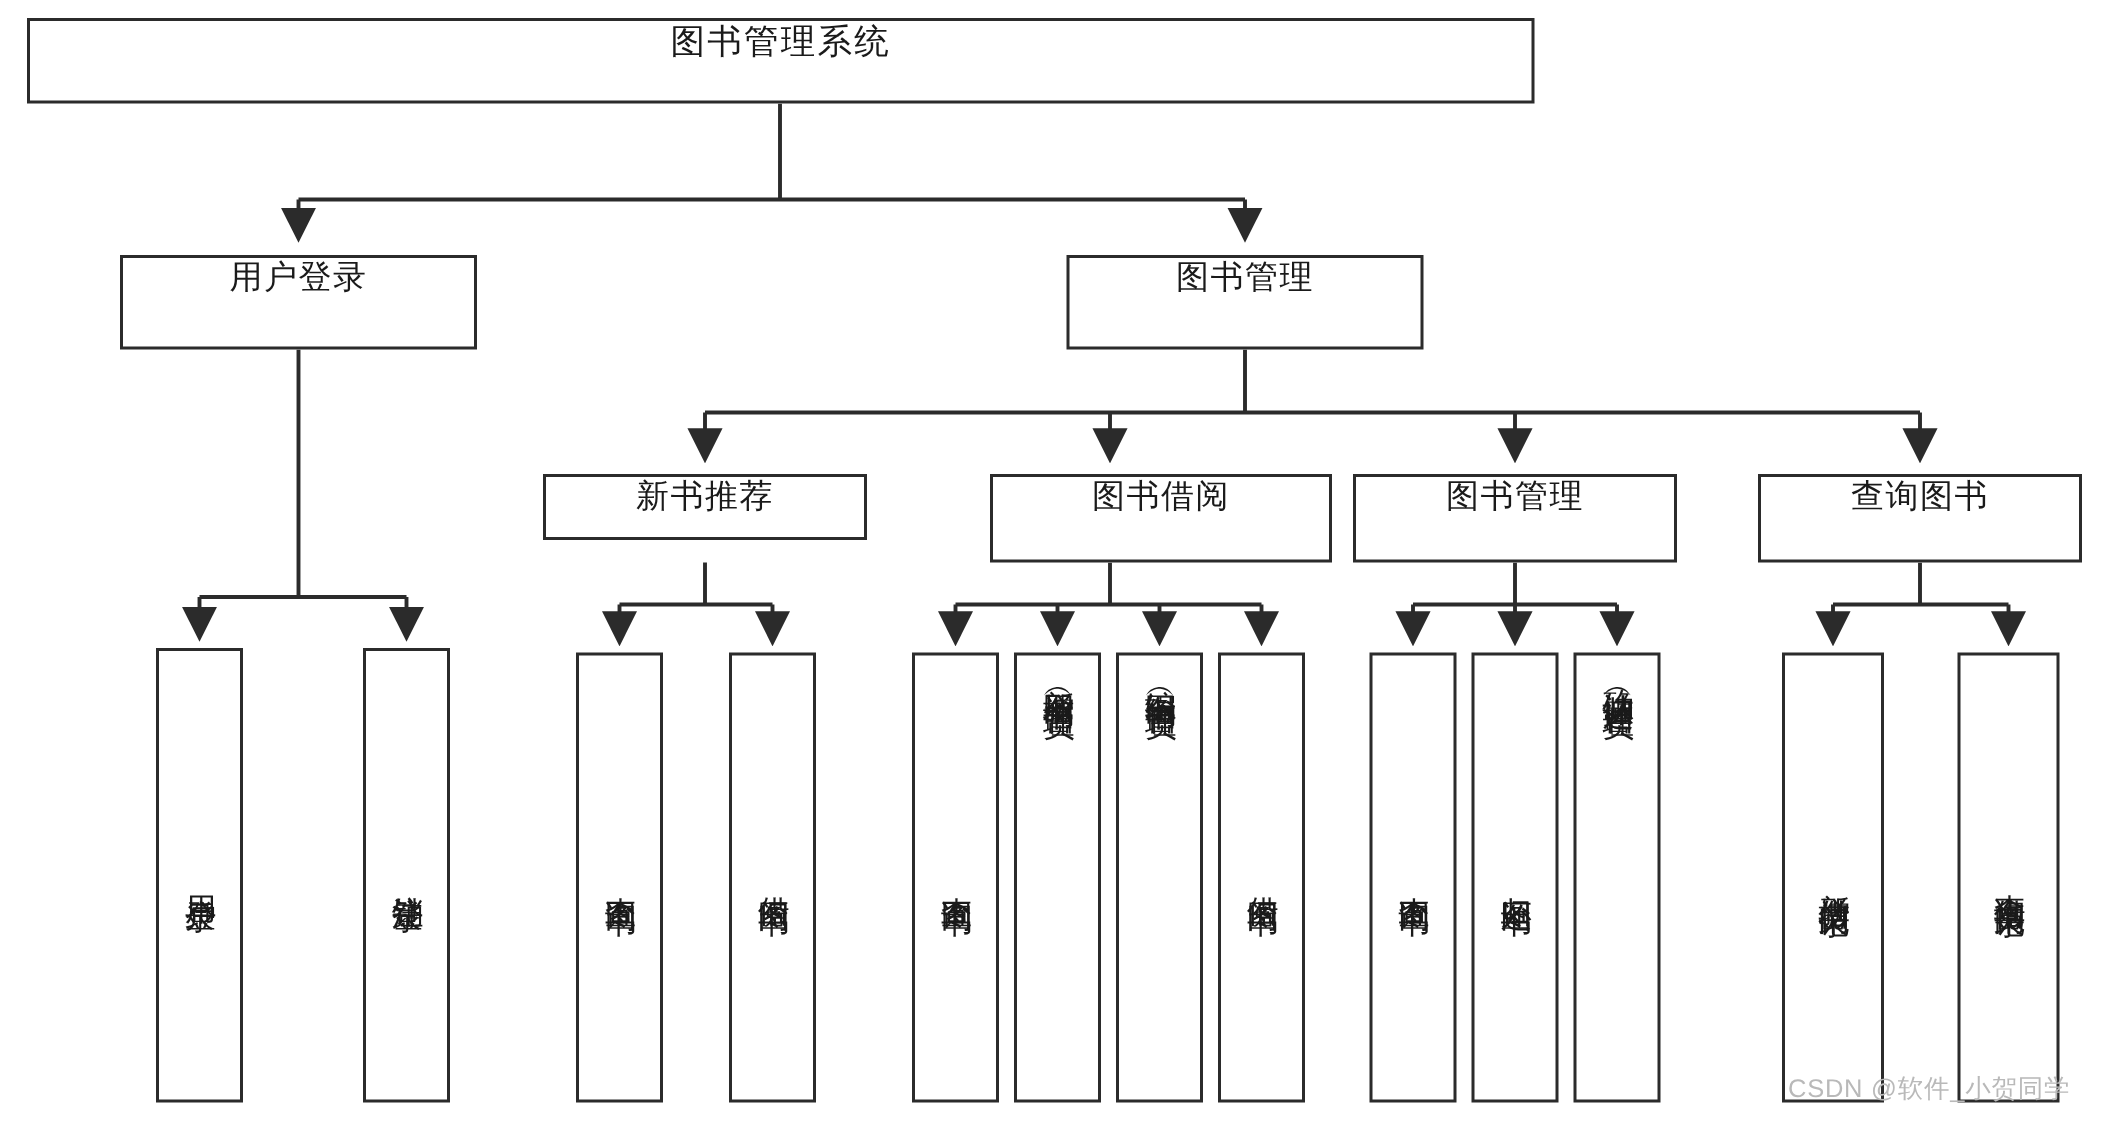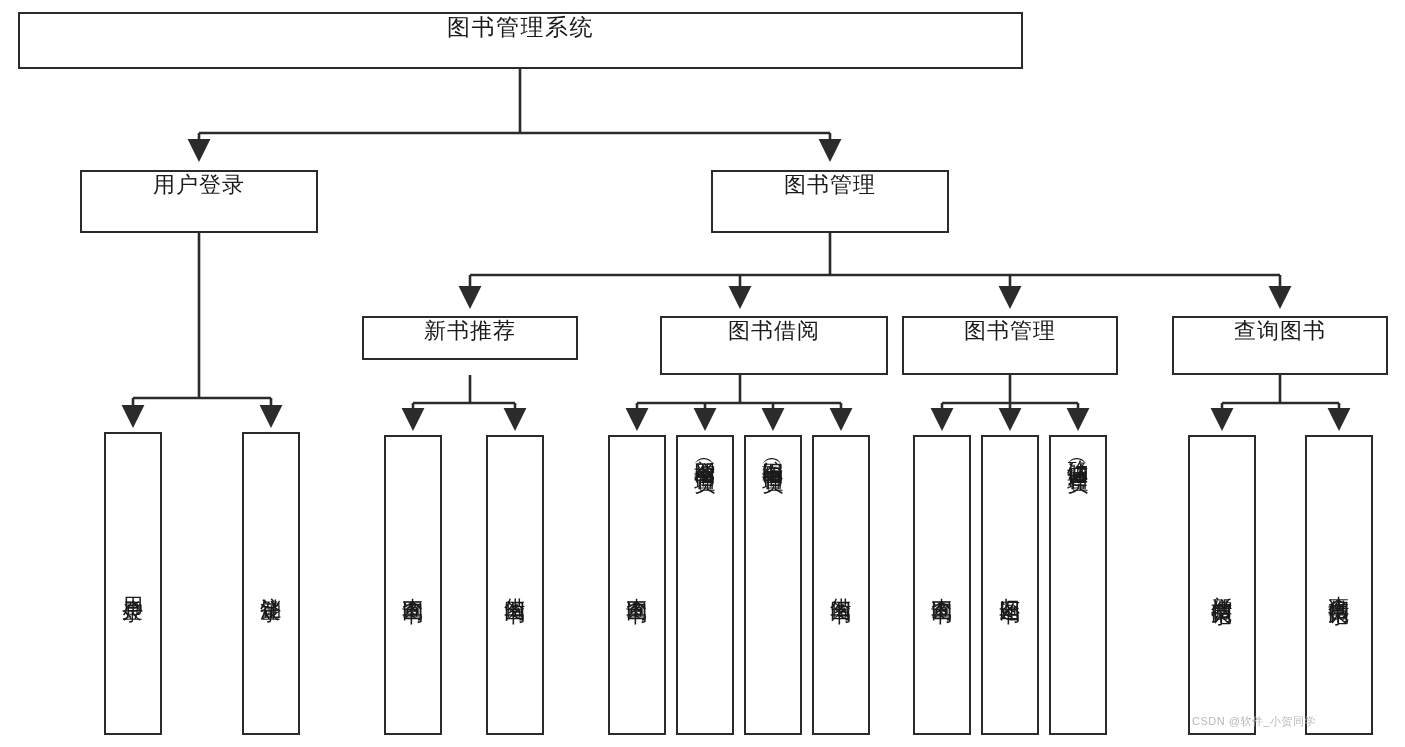--- a/index.html
+++ b/index.html
@@ -59,21 +59,21 @@
     text-align: left;
     white-space: pre-line;
     color: #1a1a1a;
   }
   .node-v.centered {
     align-items: center;
     padding-top: 0;
   }
   .watermark {
     position: absolute;
-    font-size: 11px;
+    font-size: 17px;
     color: #b9b9b9;
     letter-spacing: 0.5px;
     white-space: nowrap;
     user-select: none;
   }
 </style>
 </head>
 <body>
 
 <div id="canvas">

